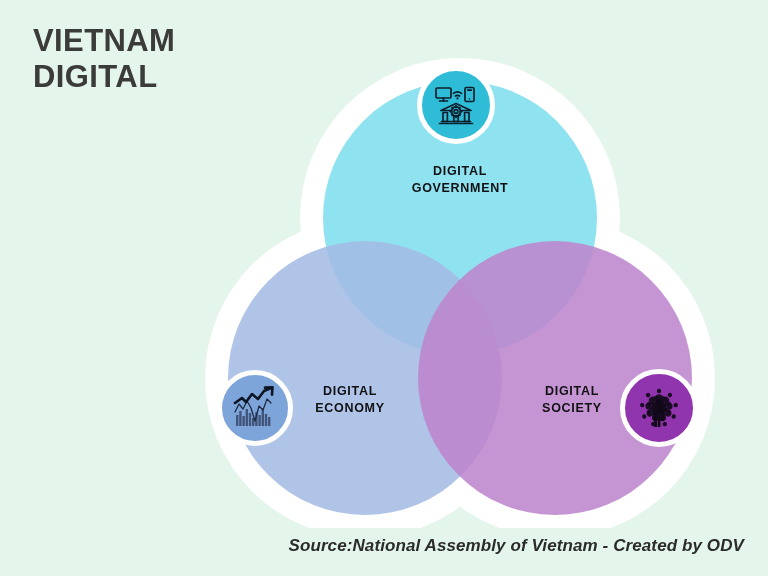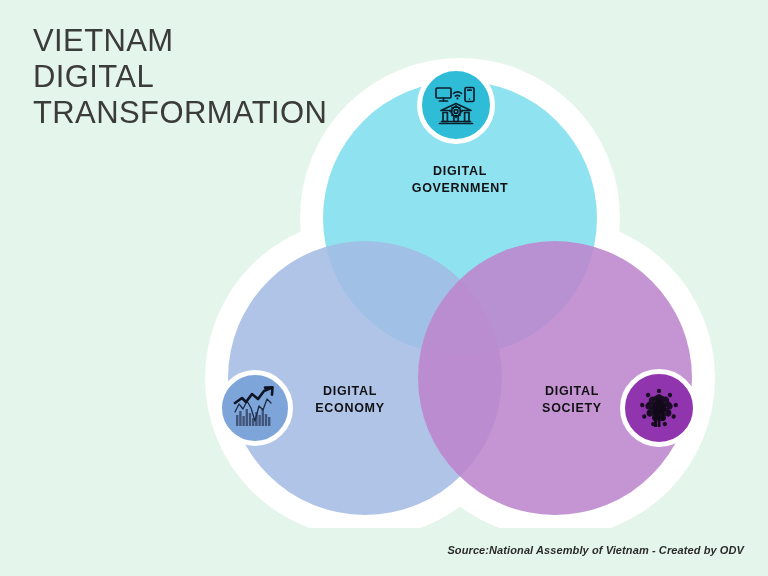--- a/index.html
+++ b/index.html
@@ -24,21 +24,21 @@
 
   
   .title-block {
     position: absolute;
     left: 33px;
     top: 23px;
     width: 330px;
   }
   .title-line {
     font-family: "Liberation Sans", sans-serif;
-    font-weight: normal;
+    font-weight: bold;
     font-size: 31px;
     line-height: 36px;
     letter-spacing: 0.4px;
     color: #3b3b39;
     text-transform: uppercase;
     white-space: nowrap;
   }
 
   
   .venn-stage {
@@ -104,35 +104,34 @@
   }
 
   
   .source-note {
     position: absolute;
     right: 24px;
     bottom: 20px;
     font-family: "Liberation Sans", sans-serif;
     font-style: italic;
     font-weight: bold;
-    font-size: 11px;
+    font-size: 17px;
     letter-spacing: 0.1px;
     color: #2b2b2b;
     white-space: nowrap;
   }
 </style>
 </head>
 <body style="background: rgb(228, 245, 236);">
 
 <div id="infographic">
 
   <div class="title-block">
     <div class="title-line">VIETNAM</div>
     <div class="title-line">DIGITAL</div>
-    <div class="title-line">TRANSFORMATION</div>
   </div>
 
   <div class="venn-stage">
 
     <svg class="venn-svg" viewBox="0 0 540 500">
 
       <g>
         <circle cx="270" cy="190" r="160" fill="#ffffff"></circle>
         <circle cx="175" cy="350" r="160" fill="#ffffff"></circle>
         <circle cx="365" cy="350" r="160" fill="#ffffff"></circle>

